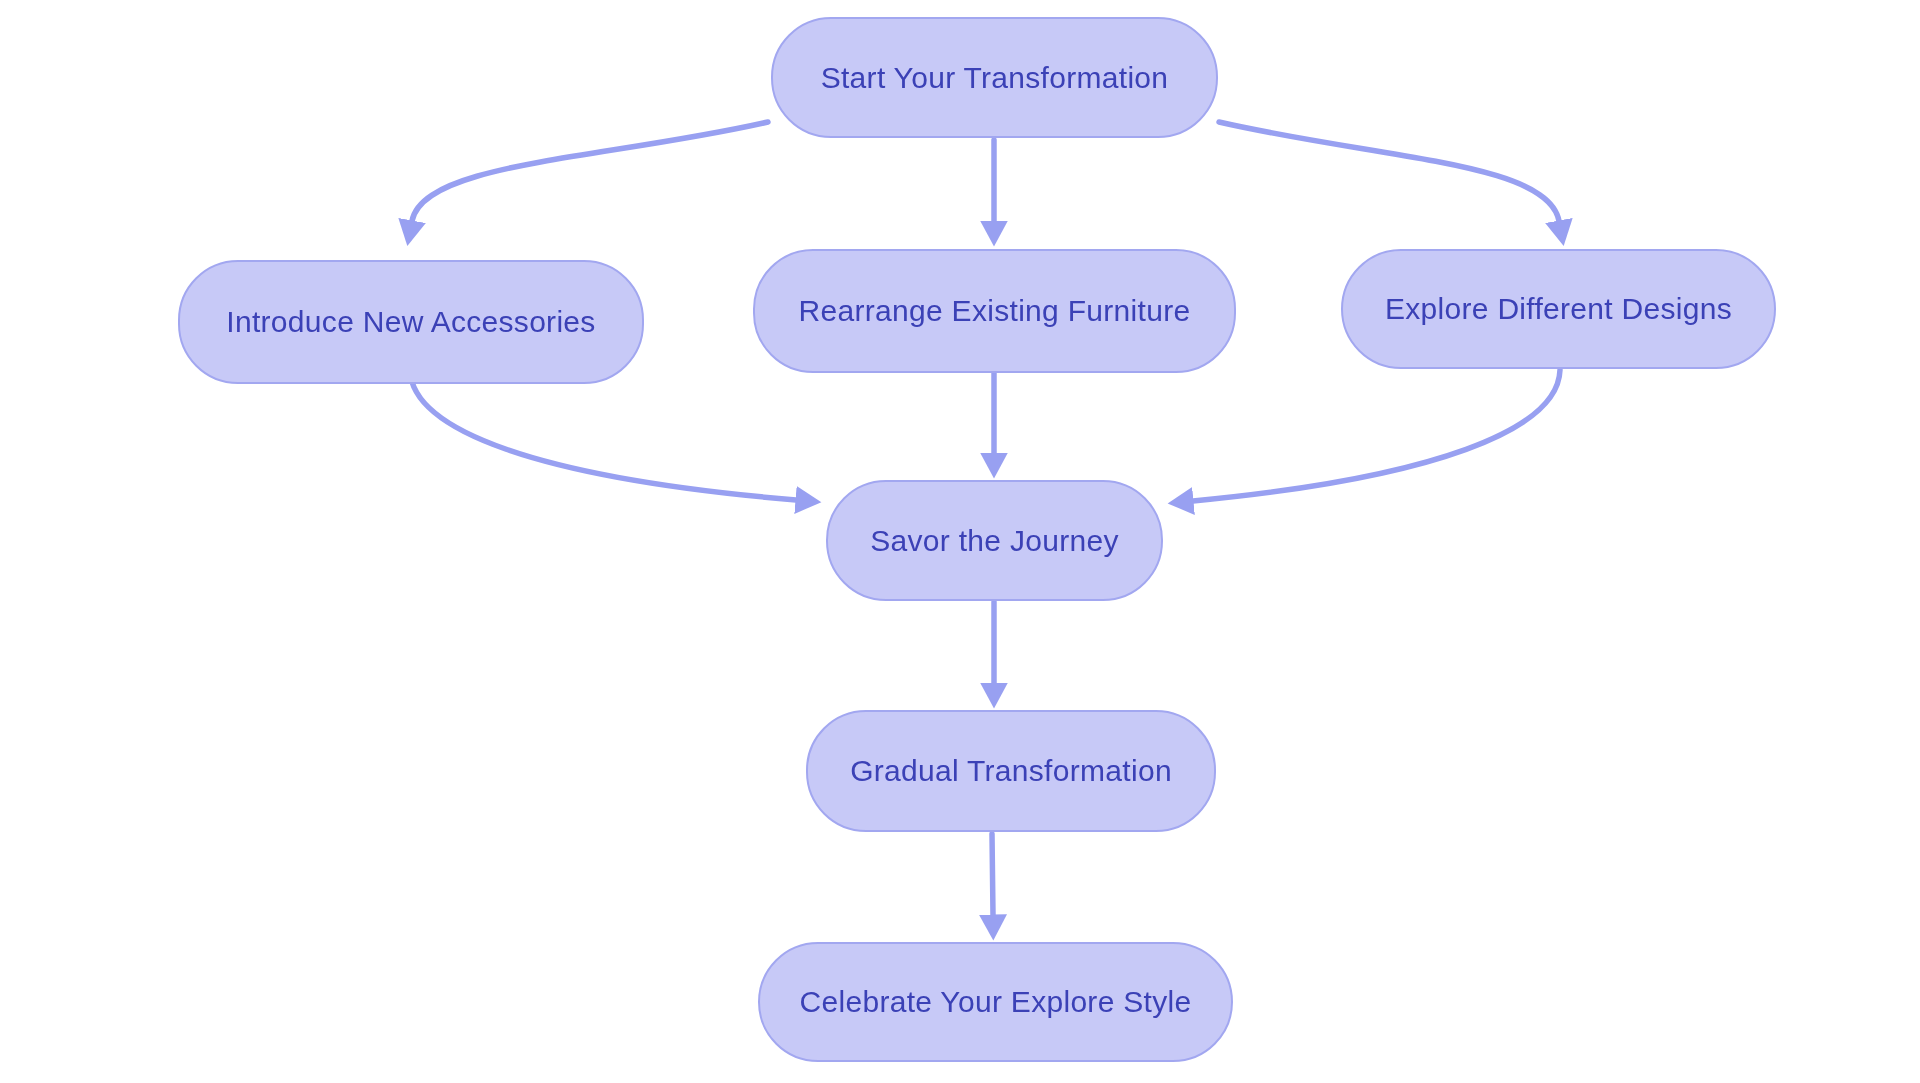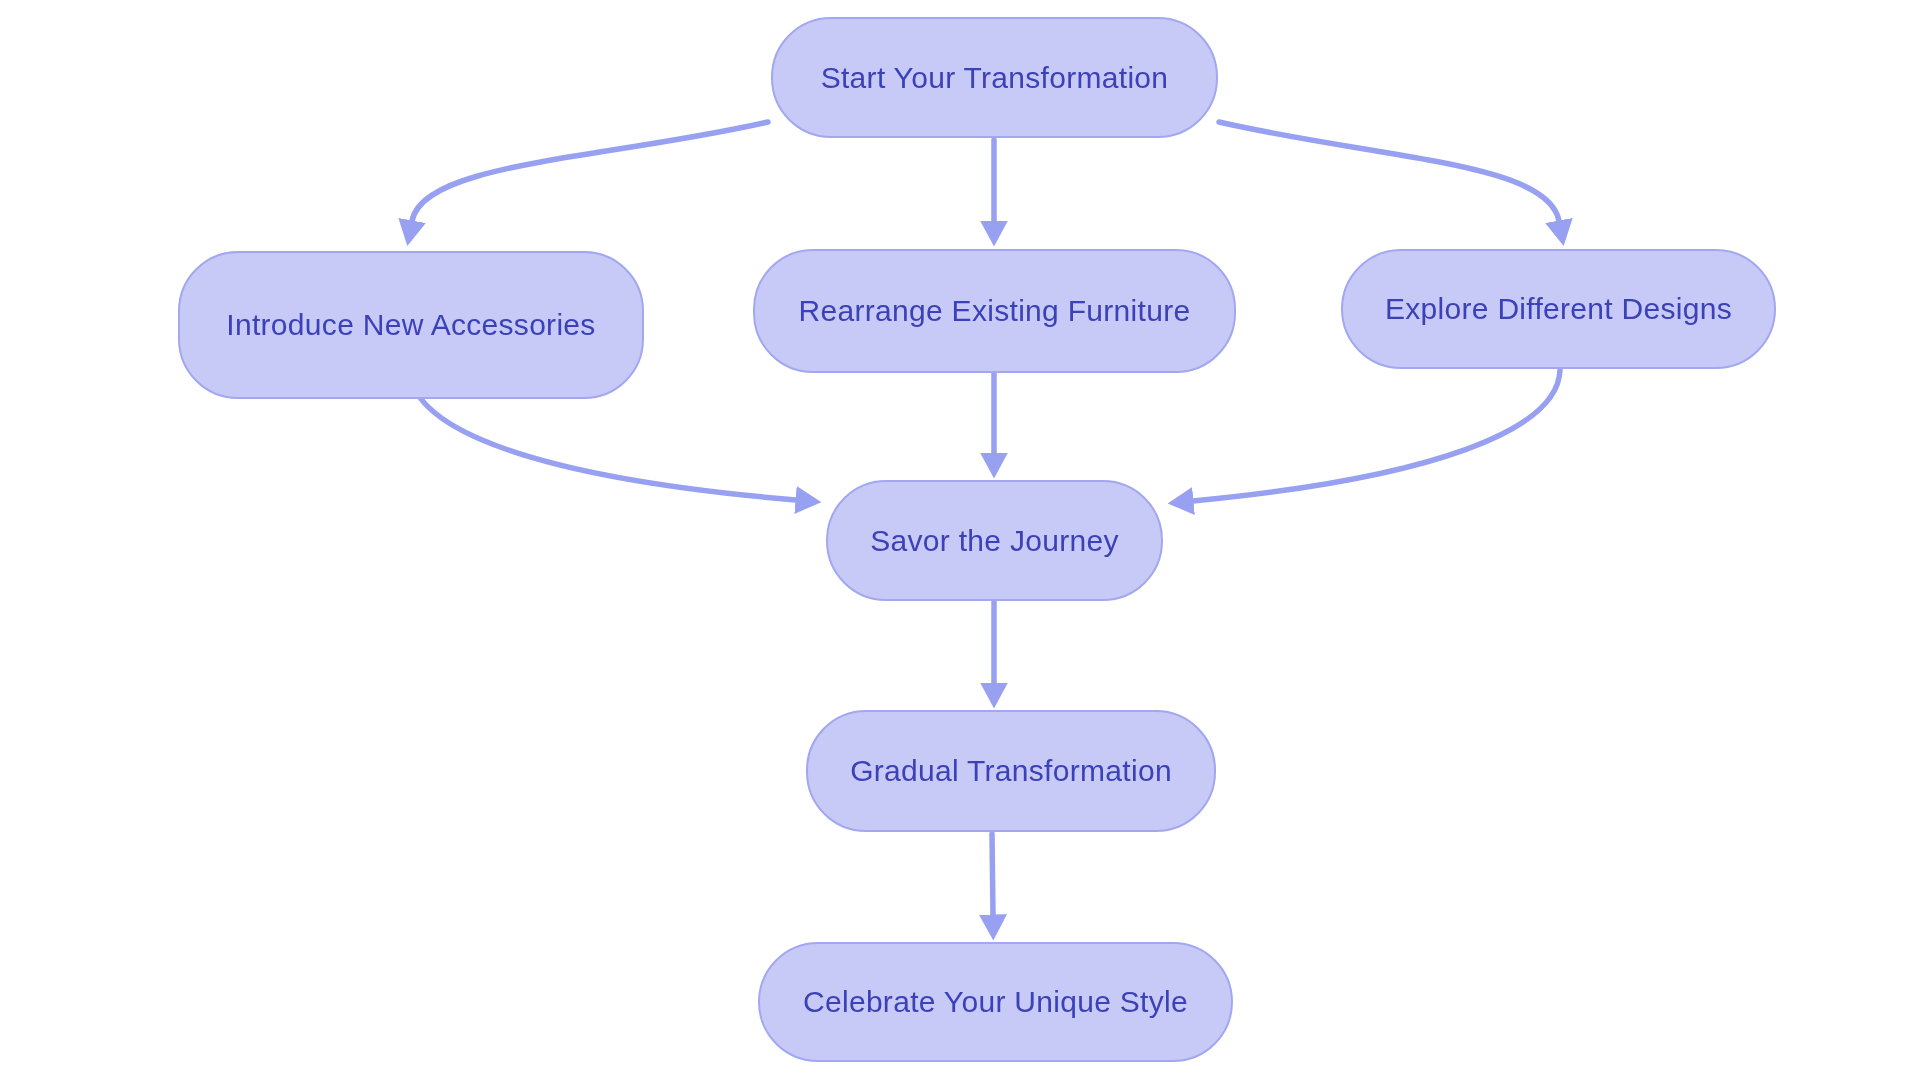--- a/index.html
+++ b/index.html
@@ -30,21 +30,21 @@
     border-radius:60px;
     display:flex;align-items:center;justify-content:center;
     color:var(--node-text);
     font-size:30px;
     letter-spacing:0.3px;
     white-space:nowrap;
     text-align:center;
   }
   
   #node-start      {left:755px; top:17px;  width:447px; height:121px;}
-  #node-accessories{left:162px; top:251px; width:466px; height:148px;}
+  #node-accessories{left:162px; top:260px; width:466px; height:124px;}
   #node-furniture  {left:737px; top:249px; width:483px; height:124px;}
   #node-designs    {left:1325px;top:249px; width:435px; height:120px;}
   #node-savor      {left:810px; top:480px; width:337px; height:121px;}
   #node-gradual    {left:790px; top:710px; width:410px; height:122px;}
   #node-celebrate  {left:742px; top:942px; width:475px; height:120px;}
 </style>
 </head>
 <body>
 
 <div class="canvas">
@@ -84,16 +84,16 @@
 
   <div class="node" id="node-designs">
     <span>Explore Different Designs</span>
   </div>
 
   <div class="node" id="node-gradual">
     <span>Gradual Transformation</span>
   </div>
 
   <div class="node" id="node-celebrate">
-    <span>Celebrate Your Unique Style</span>
+    <span>Celebrate Your Explore Style</span>
   </div>
 
 </div>
 
 </body></html>

